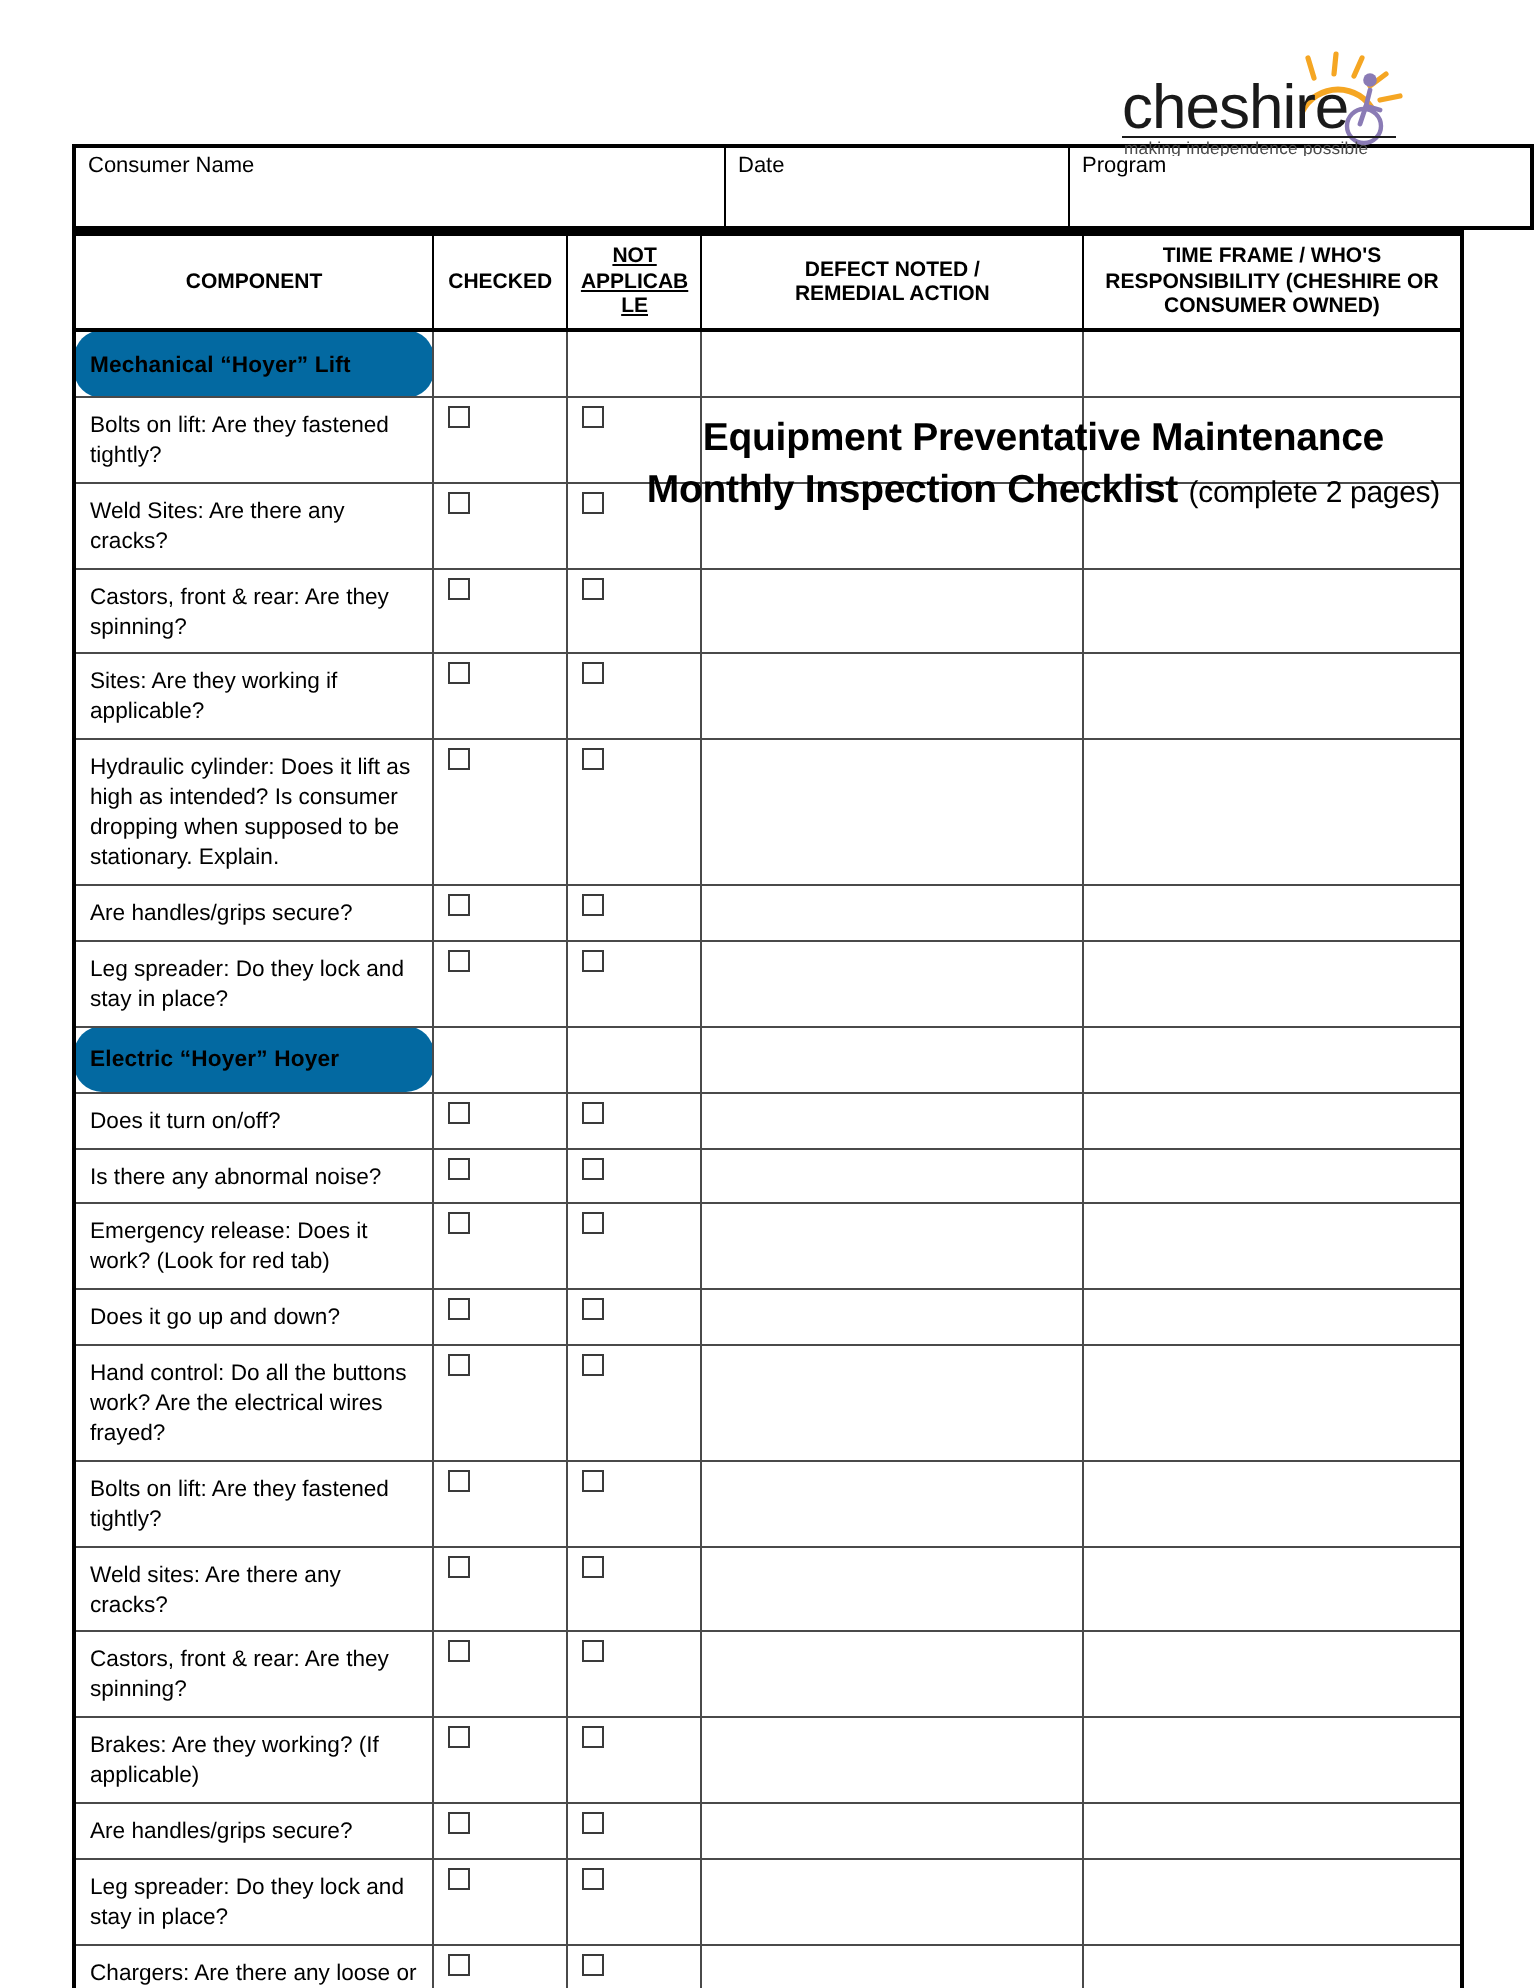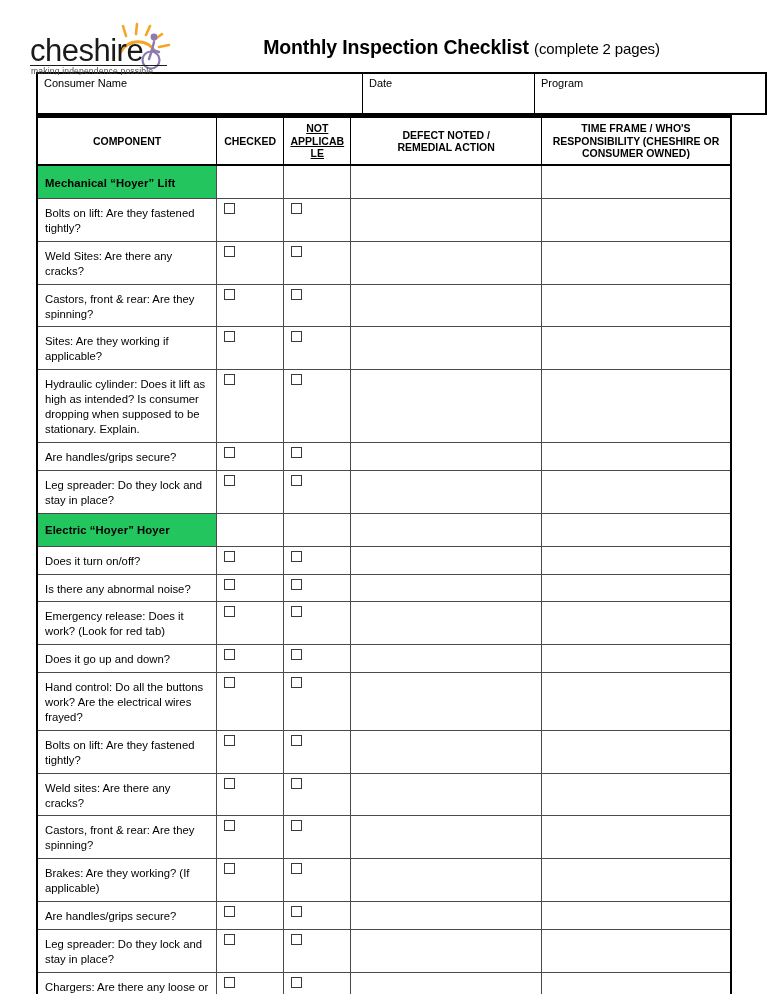--- a/index.html
+++ b/index.html
@@ -20,24 +20,25 @@
     width: 768px;
     height: 994px;
     box-sizing: border-box;
     padding: 0;
     position: relative;
   }
 
   
   .header {
     display: flex;
-    align-items: center;
+    align-items: flex-end;
     padding: 14px 34px 0 28px;
     height: 72px;
     box-sizing: border-box;
+    flex-direction: column;
   }
 
   .logo-wrap {
     width: 175px;
     flex: 0 0 175px;
     position: relative;
     padding-top: 8px;
   }
   .logo-svg { display: block; }
 
@@ -113,27 +114,28 @@
   }
 
   td.c-comp   { width: 179px; }
   td.c-check  { width: 67px;  }
   td.c-na     { width: 67px; text-decoration: underline;  }
   td.c-defect { width: 190px; }
   td.c-time   { width: 189px; }
 
   
   tr.section td.sec-label {
-    background: #22c55e;
+    background: #0369a1;
     font-weight: bold;
     font-size: 11.3px;
     padding: 6px 0 5px 7px;
     vertical-align: middle;
     height: 21px;
     letter-spacing: 0.1px;
+    border-radius: 14px;
   }
   tr.section td.blank { background: #ffffff; }
 
   
   tr.item td.label {
     font-size: 11.3px;
     line-height: 1.32;
     padding: 7px 6px 5px 7px;
     vertical-align: bottom;
   }
@@ -181,20 +183,21 @@
 
         <text x="2" y="42" font-family="'Liberation Sans', sans-serif" font-size="31" fill="#1a1a1a" letter-spacing="-0.5">cheshire</text>
 
         <line x1="2" y1="46.5" x2="139" y2="46.5" stroke="#1a1a1a" stroke-width="1.1"></line>
 
         <text x="3" y="55" font-family="'Liberation Sans', sans-serif" font-size="8.6" fill="#4a4a4a" letter-spacing="0.15">making independence possible</text>
       </svg>
     </div>
 
     <div class="title-wrap">
+      <div class="title-line">Equipment Preventative Maintenance</div>
       <div class="title-line"><span>Monthly Inspection Checklist</span> <span class="paren">(complete 2 pages)</span></div>
     </div>
   </div>
 
   <div class="form-area">
 
     <table class="topinfo">
       <tbody>
           <tr>
         <td style="width:313px">

